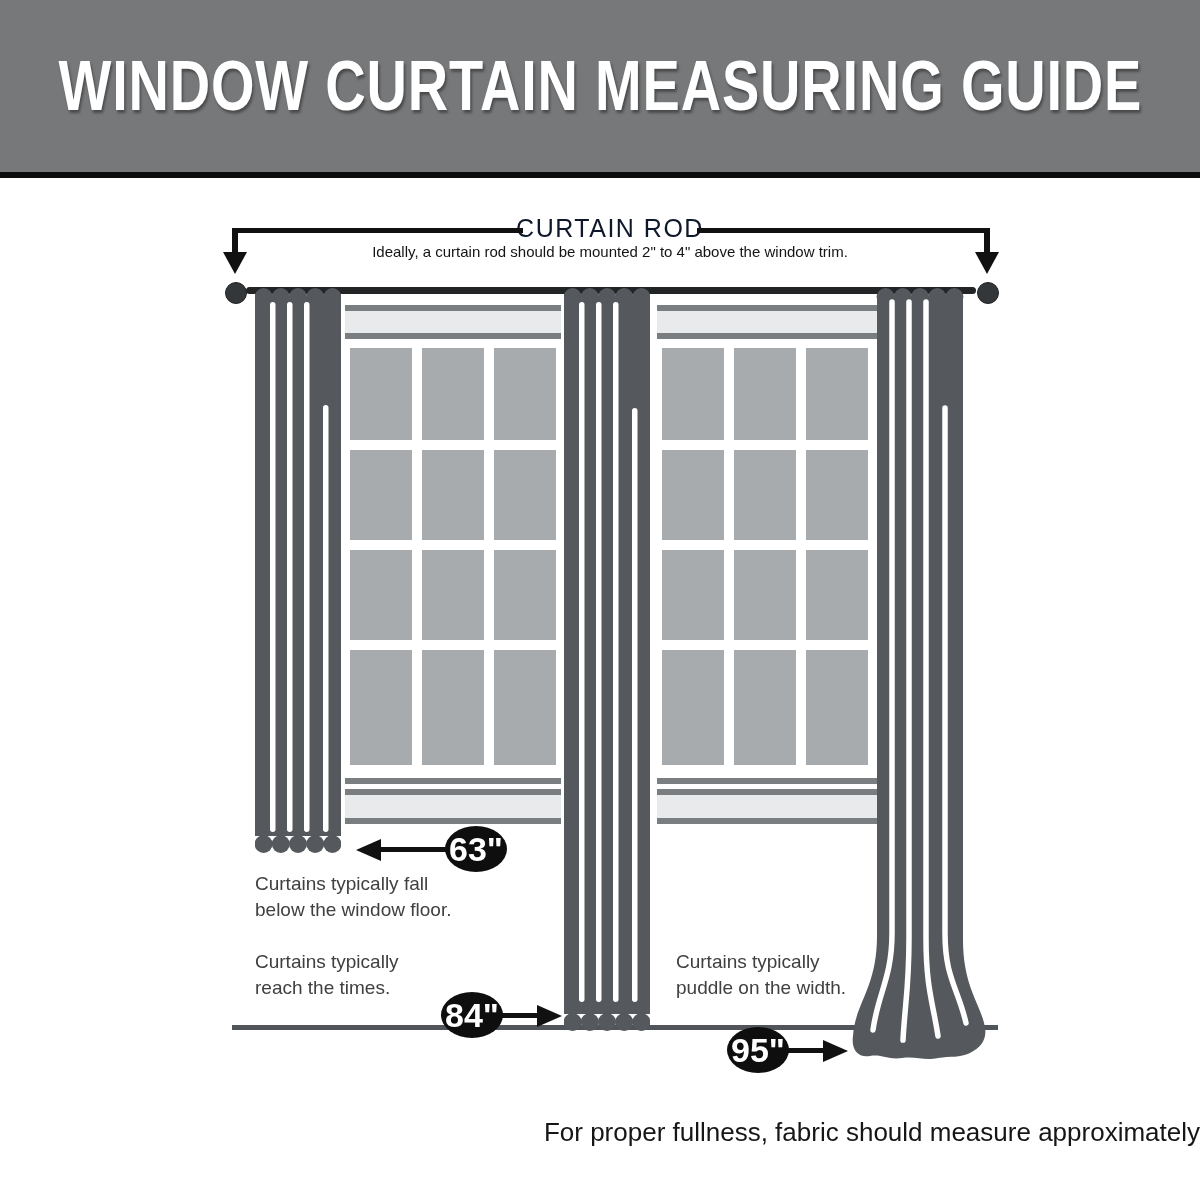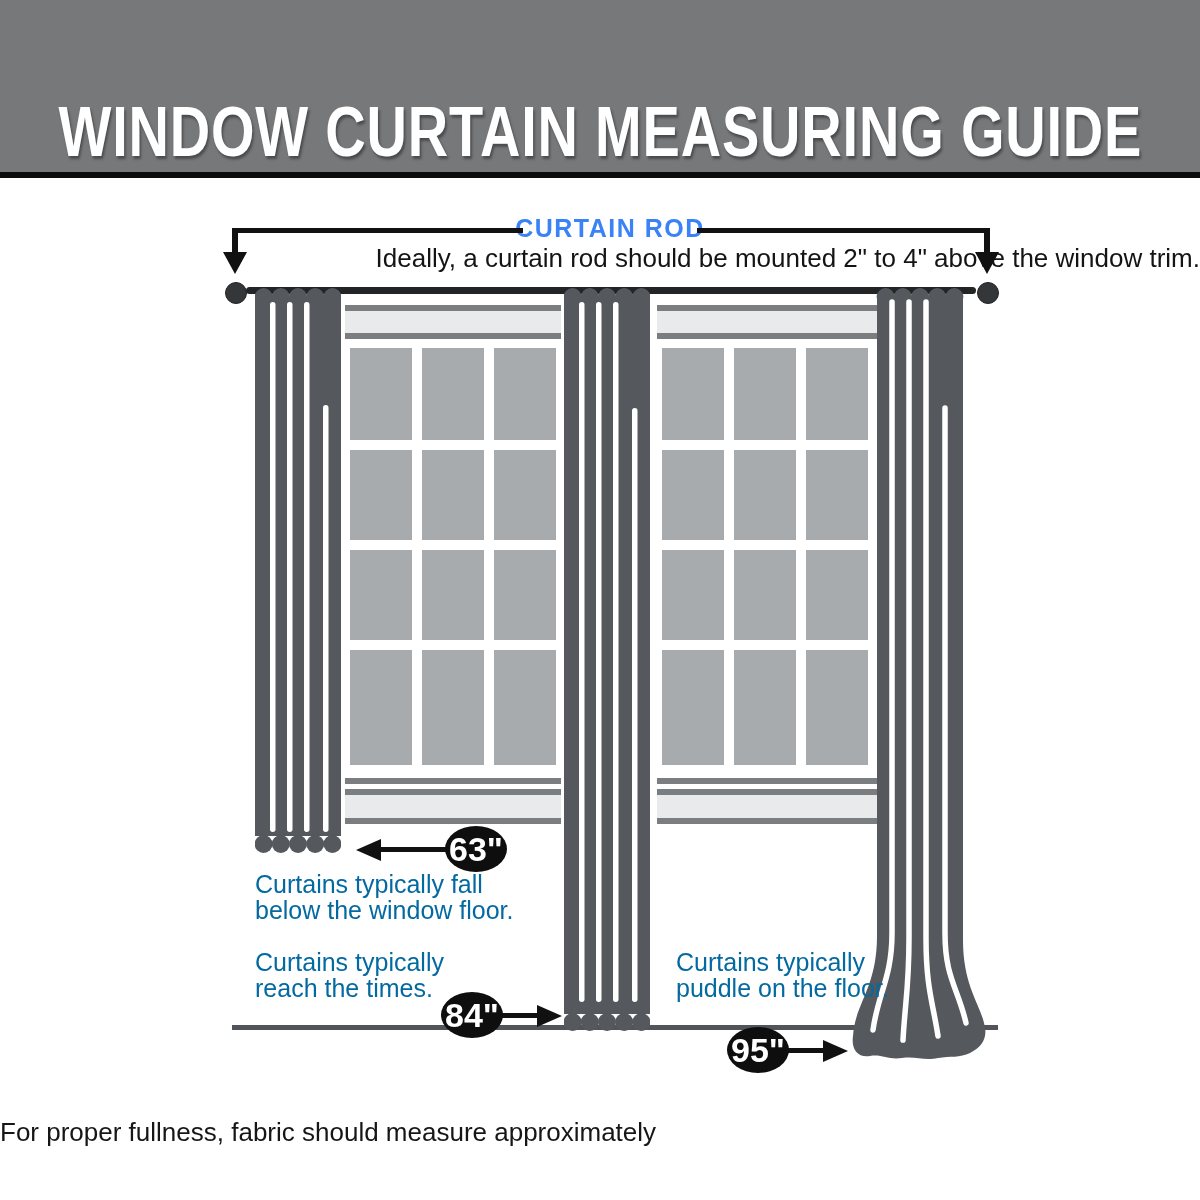--- a/index.html
+++ b/index.html
@@ -1,31 +1,31 @@
 <!DOCTYPE html>
 <html><head>
 <meta charset="utf-8">
 <style>
   html,body{margin:0;padding:0;background:#fff;}
   .canvas{position:relative;width:1200px;height:1200px;background:#fff;overflow:hidden;
           font-family:"Liberation Sans", sans-serif;color:#1b1b1b;}
 
   
   .banner{position:absolute;left:0;top:0;width:1200px;height:172px;background:#77787a;
-          display:flex;align-items:flex-end;justify-content:center;}
+          display:flex;align-items:center;justify-content:center;}
   .banner h1{margin:0;font-size:70px;font-weight:bold;color:#fff;letter-spacing:1px;
              white-space:nowrap;transform:scaleX(.80);transform-origin:center;
              text-shadow:2px 3px 3px rgba(0,0,0,.38);}
   .banner-divider{position:absolute;left:0;top:172px;width:1200px;height:6px;background:#0c0c0c;}
 
   
   .callout-label{position:absolute;left:20px;top:214px;width:1180px;text-align:center;
-                 font-size:25px;font-weight:bold;letter-spacing:1.5px;color:#3b82f6;}
-  .callout-note{position:absolute;left:20px;top:243px;width:1180px;text-align:right;
-                font-size:26px;color:#141414;}
+                 font-size:25px;font-weight:normal;letter-spacing:1.5px;color:#0f172a;}
+  .callout-note{position:absolute;left:20px;top:243px;width:1180px;text-align:center;
+                font-size:15px;color:#141414;}
   .bracket-h,.bracket-v{position:absolute;background:#111;}
   .bracket-h-left{left:232px;top:228px;width:291px;height:5px;}
   .bracket-h-right{left:697px;top:228px;width:293px;height:5px;}
   .bracket-v-left{left:232px;top:228px;width:6px;height:26px;}
   .bracket-v-right{left:984px;top:228px;width:6px;height:26px;}
   .arrow-down{position:absolute;width:0;height:0;border-left:12px solid transparent;
               border-right:12px solid transparent;border-top:22px solid #111;}
   .arrow-down-left{left:223px;top:252px;}
   .arrow-down-right{left:975px;top:252px;}
 
@@ -72,27 +72,27 @@
   .arrow-shaft{position:absolute;height:5px;background:#111;}
   .shaft-63{left:380px;top:847px;width:66px;}
   .shaft-84{left:502px;top:1013px;width:36px;}
   .shaft-95{left:788px;top:1048px;width:36px;}
   .arrow-head{position:absolute;width:0;height:0;border-top:11px solid transparent;border-bottom:11px solid transparent;}
   .head-left-63{left:356px;top:839px;border-right:25px solid #111;}
   .head-right-84{left:537px;top:1005px;border-left:25px solid #111;}
   .head-right-95{left:823px;top:1040px;border-left:25px solid #111;}
 
   
-  .caption{position:absolute;font-size:25px;line-height:26px;color:#0369a1;}
+  .caption{position:absolute;font-size:19px;line-height:26px;color:#404040;}
   .caption-63{left:255px;top:871px;}
   .caption-84{left:255px;top:949px;}
   .caption-95{left:676px;top:949px;}
 
   
-  .footer{position:absolute;left:0;top:1116px;width:1200px;text-align:left;
+  .footer{position:absolute;left:0;top:1116px;width:1200px;text-align:right;
           font-size:26px;line-height:33px;color:#161616;}
   .footer p{margin:0;}
 </style>
 </head>
 <body>
 
 <div class="canvas">
 
   <header class="banner">
     <h1>WINDOW CURTAIN MEASURING GUIDE</h1>
@@ -238,20 +238,20 @@
   <div class="caption caption-84">
     <div>Curtains typically</div>
     <div>reach the times.</div>
   </div>
 
   <div class="arrow-shaft shaft-95"></div>
   <div class="arrow-head head-right-95"></div>
   <div class="badge badge-95">95"</div>
   <div class="caption caption-95">
     <div>Curtains typically</div>
-    <div>puddle on the floor.</div>
+    <div>puddle on the width.</div>
   </div>
 
   <div class="footer">
     <p>For proper fullness, fabric should measure approximately</p>
   </div>
 
 </div>
 
 </body></html>

